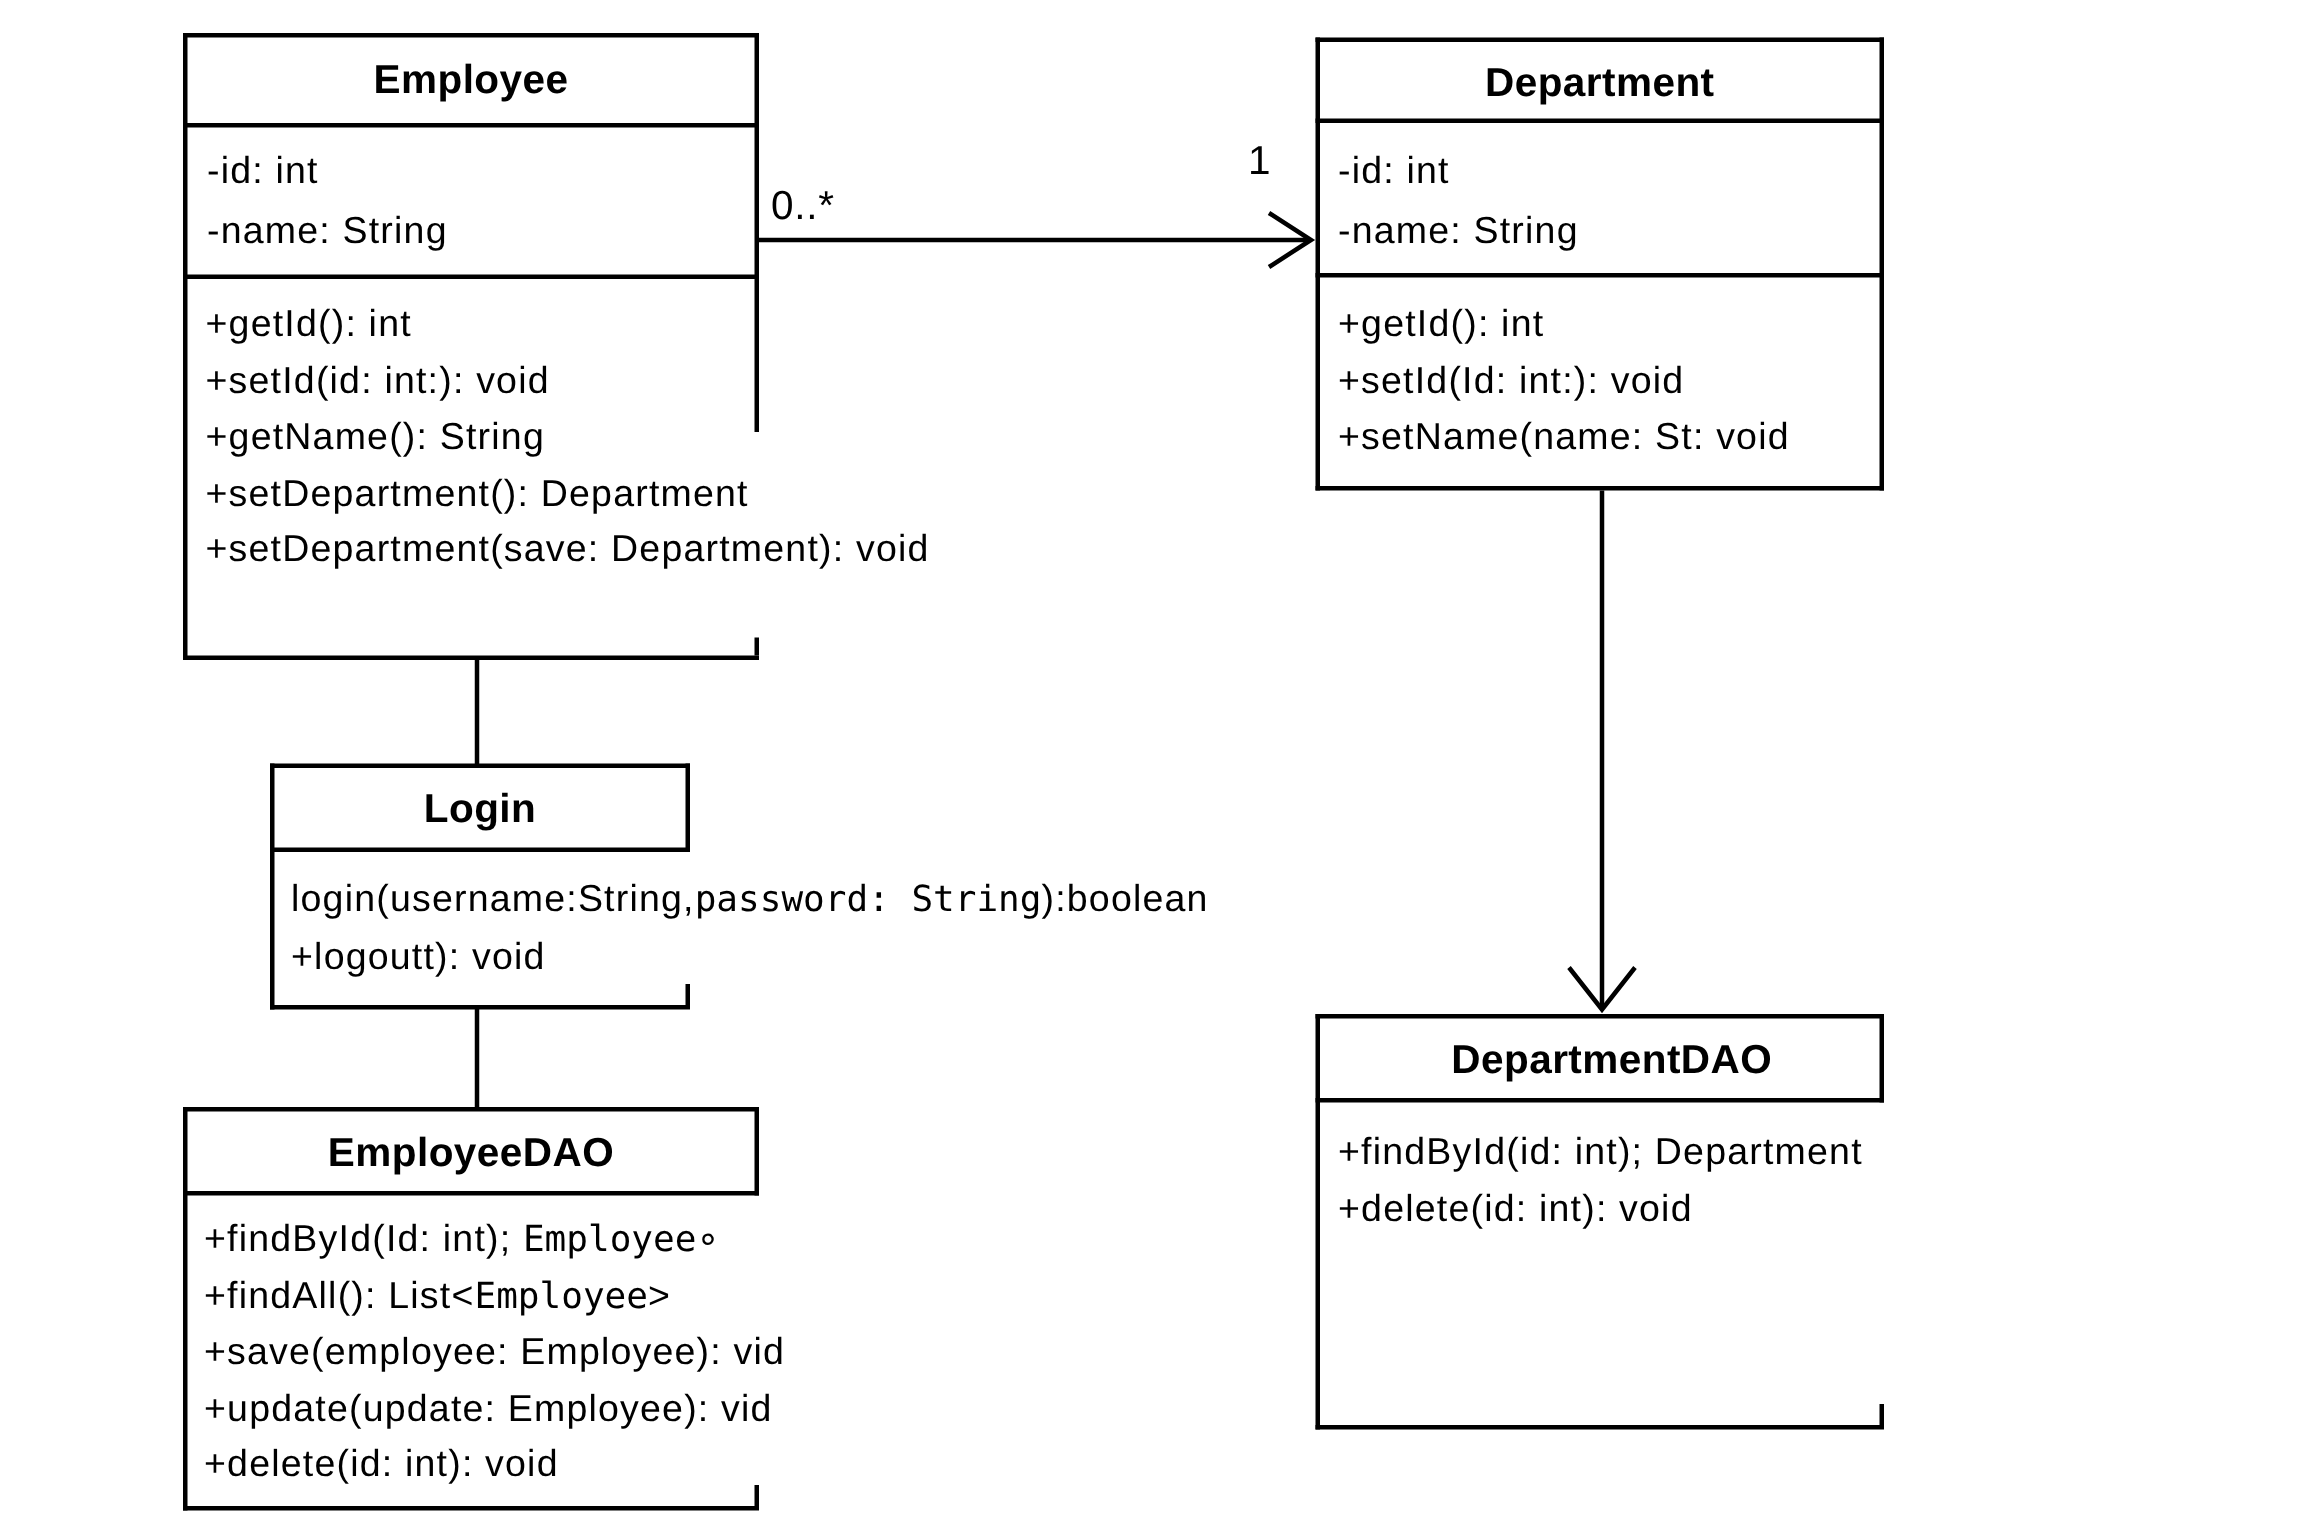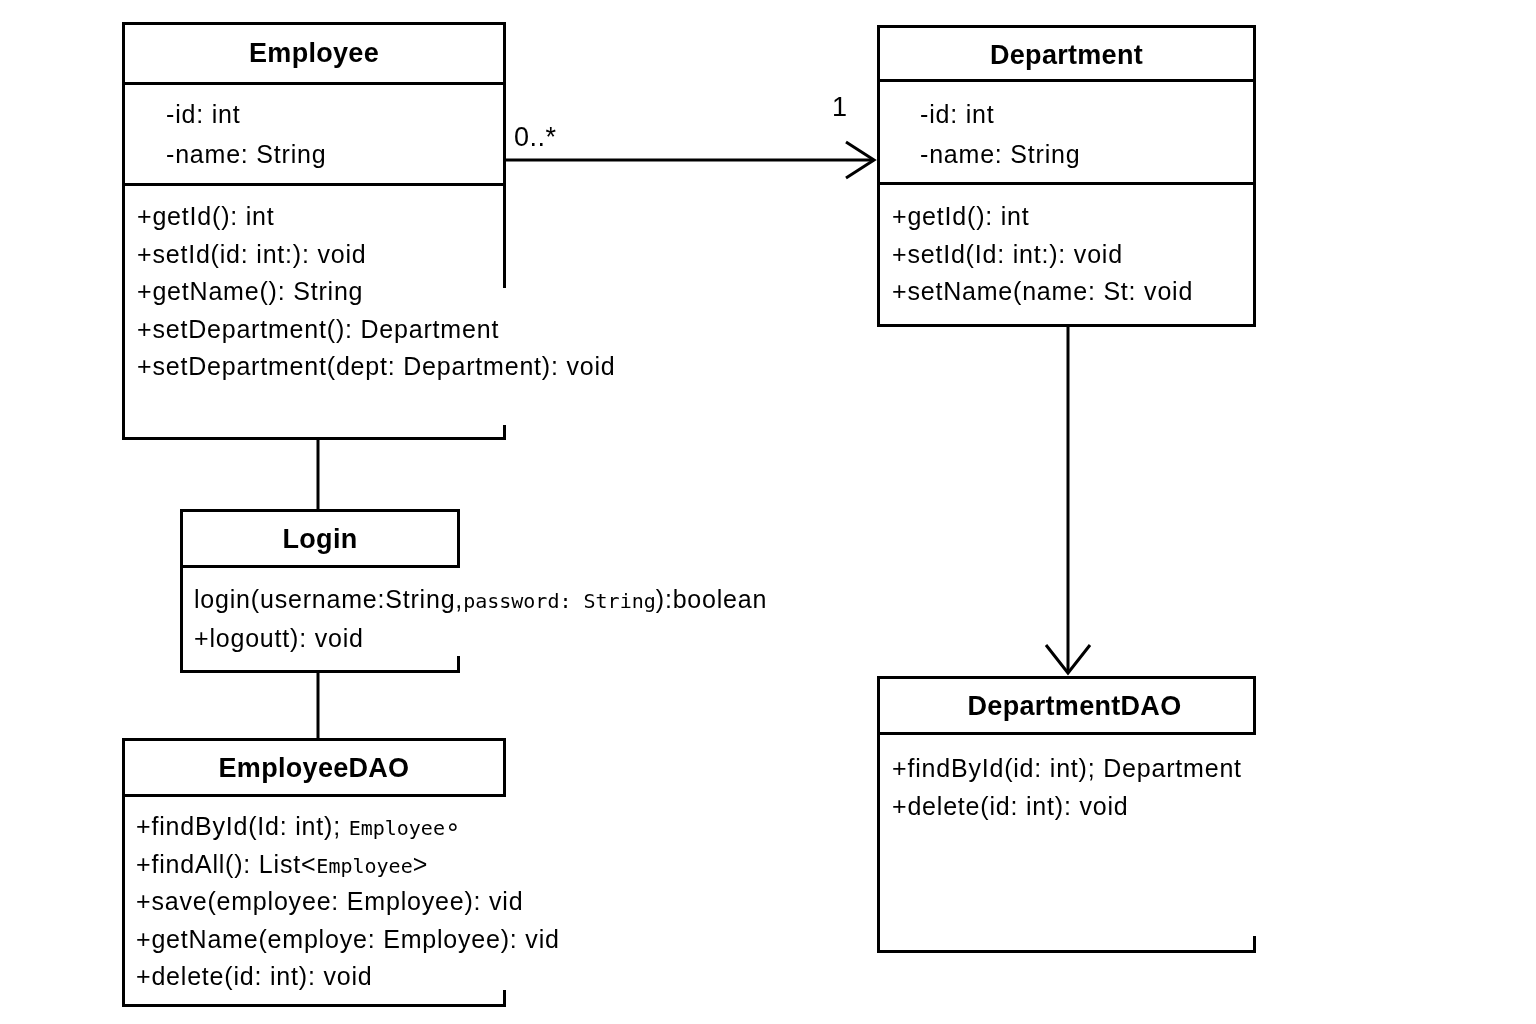--- a/index.html
+++ b/index.html
@@ -7,23 +7,23 @@
     position:relative;width:1536px;height:1024px;background:#ffffff;
     font-family:"Liberation Sans","DejaVu Sans",sans-serif;color:#000;overflow:hidden;
   }
   .seg{position:absolute;background:#000;}
   .title{
     position:absolute;font-weight:bold;font-size:27px;line-height:34px;
     text-align:center;letter-spacing:.3px;white-space:nowrap;
   }
   .lines{position:absolute;font-size:25px;letter-spacing:.8px;white-space:nowrap;}
   .lines > div{height:37.5px;line-height:37.5px;}
-  .attrs > div{height:40px;line-height:40px;margin-left:28px;}
+  .attrs > div{height:40px;line-height:40px;}
   .login-lines > div{height:39px;line-height:39px;}
-  .mono{font-family:"DejaVu Sans Mono","Liberation Mono",monospace;font-size:20px;letter-spacing:0;}
+  .mono{font-family:"DejaVu Sans Mono","Liberation Mono",monospace;font-size:24px;letter-spacing:0;}
   .mult{position:absolute;font-size:27px;letter-spacing:.5px;}
   svg.connectors{position:absolute;left:0;top:0;pointer-events:none;}
 </style>
 </head>
 <body>
 
 <div class="canvas">
 
   <svg class="connectors" width="1536" height="1024" viewBox="0 0 1536 1024">
     <line x1="318" y1="440" x2="318" y2="510" stroke="#000" stroke-width="3"></line>
@@ -51,21 +51,21 @@
     <div class="lines attrs" style="left:138px;top:94px">
       <div>-id: int</div>
       <div>-name: String</div>
     </div>
 
     <div class="lines" style="left:137px;top:198px">
       <div>+getId(): int</div>
       <div>+setId(id: int:): void</div>
       <div>+getName(): String</div>
       <div>+setDepartment(): Department</div>
-      <div>+setDepartment(dept: Department): void</div>
+      <div>+setDepartment(save: Department): void</div>
     </div>
   </div>
 
   <div>
     <div class="seg" style="left:877px;top:25px;width:379px;height:3px"></div>
     <div class="seg" style="left:877px;top:25px;width:3px;height:302px"></div>
     <div class="seg" style="left:1253px;top:25px;width:3px;height:302px"></div>
     <div class="seg" style="left:877px;top:79px;width:379px;height:3px"></div>
     <div class="seg" style="left:877px;top:182px;width:379px;height:3px"></div>
     <div class="seg" style="left:877px;top:324px;width:379px;height:3px"></div>
@@ -113,21 +113,21 @@
     <div class="title" style="left:122px;top:751px;width:384px">EmployeeDAO</div>
 
     <div class="lines" style="left:136px;top:808px">
       <div>
         <span>+findById(Id: int); </span><span class="mono">Employee</span><span>∘</span>
       </div>
       <div>
         <span>+findAll(): List&lt;</span><span class="mono">Employee</span><span>&gt;</span>
       </div>
       <div>+save(employee: Employee): vid</div>
-      <div>+getName(employe: Employee): vid</div>
+      <div>+update(update: Employee): vid</div>
       <div>+delete(id: int): void</div>
     </div>
   </div>
 
   <div>
     <div class="seg" style="left:877px;top:676px;width:379px;height:3px"></div>
     <div class="seg" style="left:877px;top:676px;width:3px;height:277px"></div>
     <div class="seg" style="left:1253px;top:676px;width:3px;height:59px"></div>
     <div class="seg" style="left:877px;top:732px;width:379px;height:3px"></div>
     <div class="seg" style="left:877px;top:950px;width:379px;height:3px"></div>

